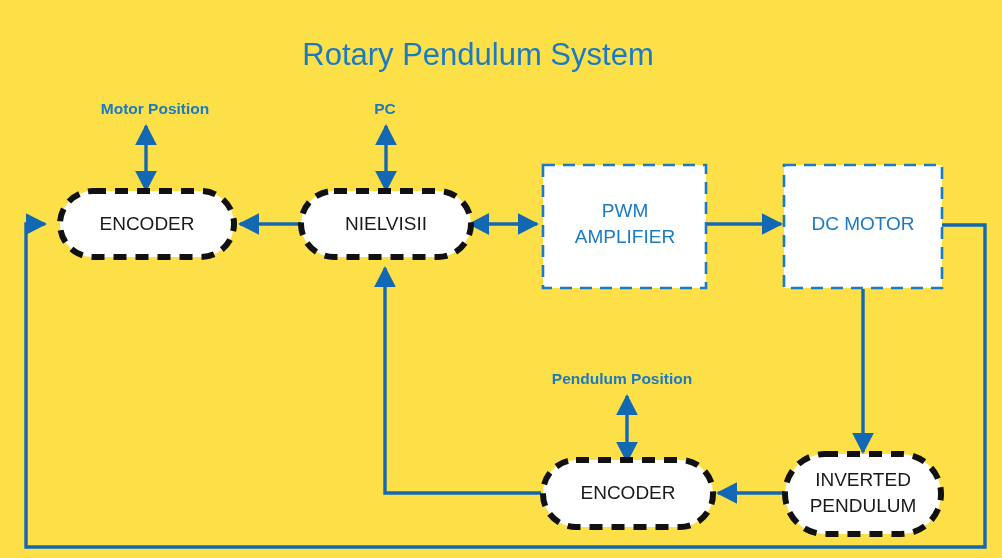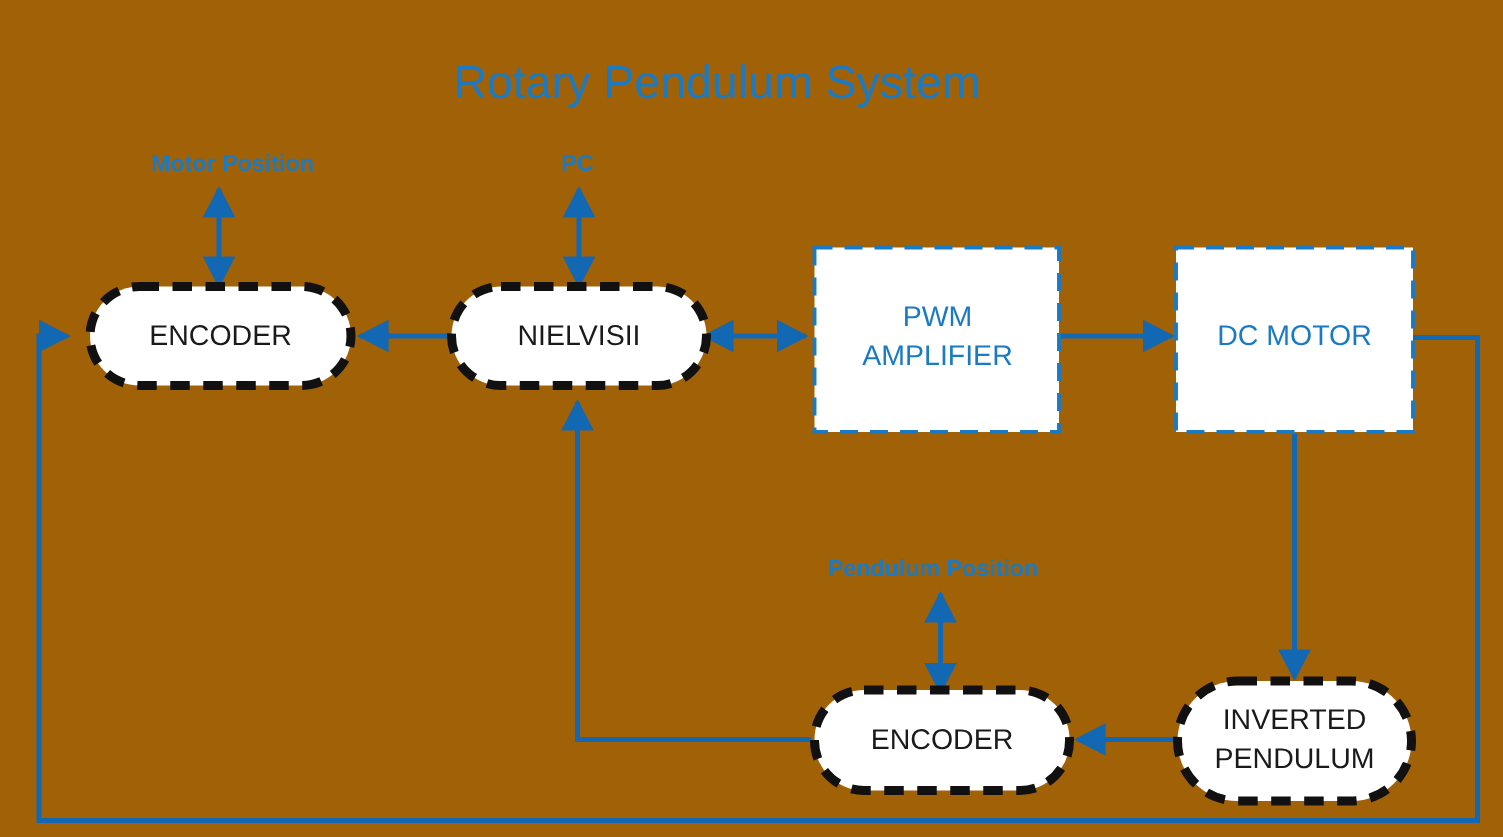--- a/index.html
+++ b/index.html
@@ -10,21 +10,21 @@
   body {
     width: 1002px;
     height: 558px;
     overflow: hidden;
     font-family: "Liberation Sans", sans-serif;
   }
   #diagram-root {
     position: relative;
     width: 1002px;
     height: 558px;
-    background: #a16207;
+    background: #fde047;
   }
   svg#diagram-svg {
     position: absolute;
     top: 0;
     left: 0;
     width: 1002px;
     height: 558px;
   }
   .title-text {
     font-family: "Liberation Sans", sans-serif;

